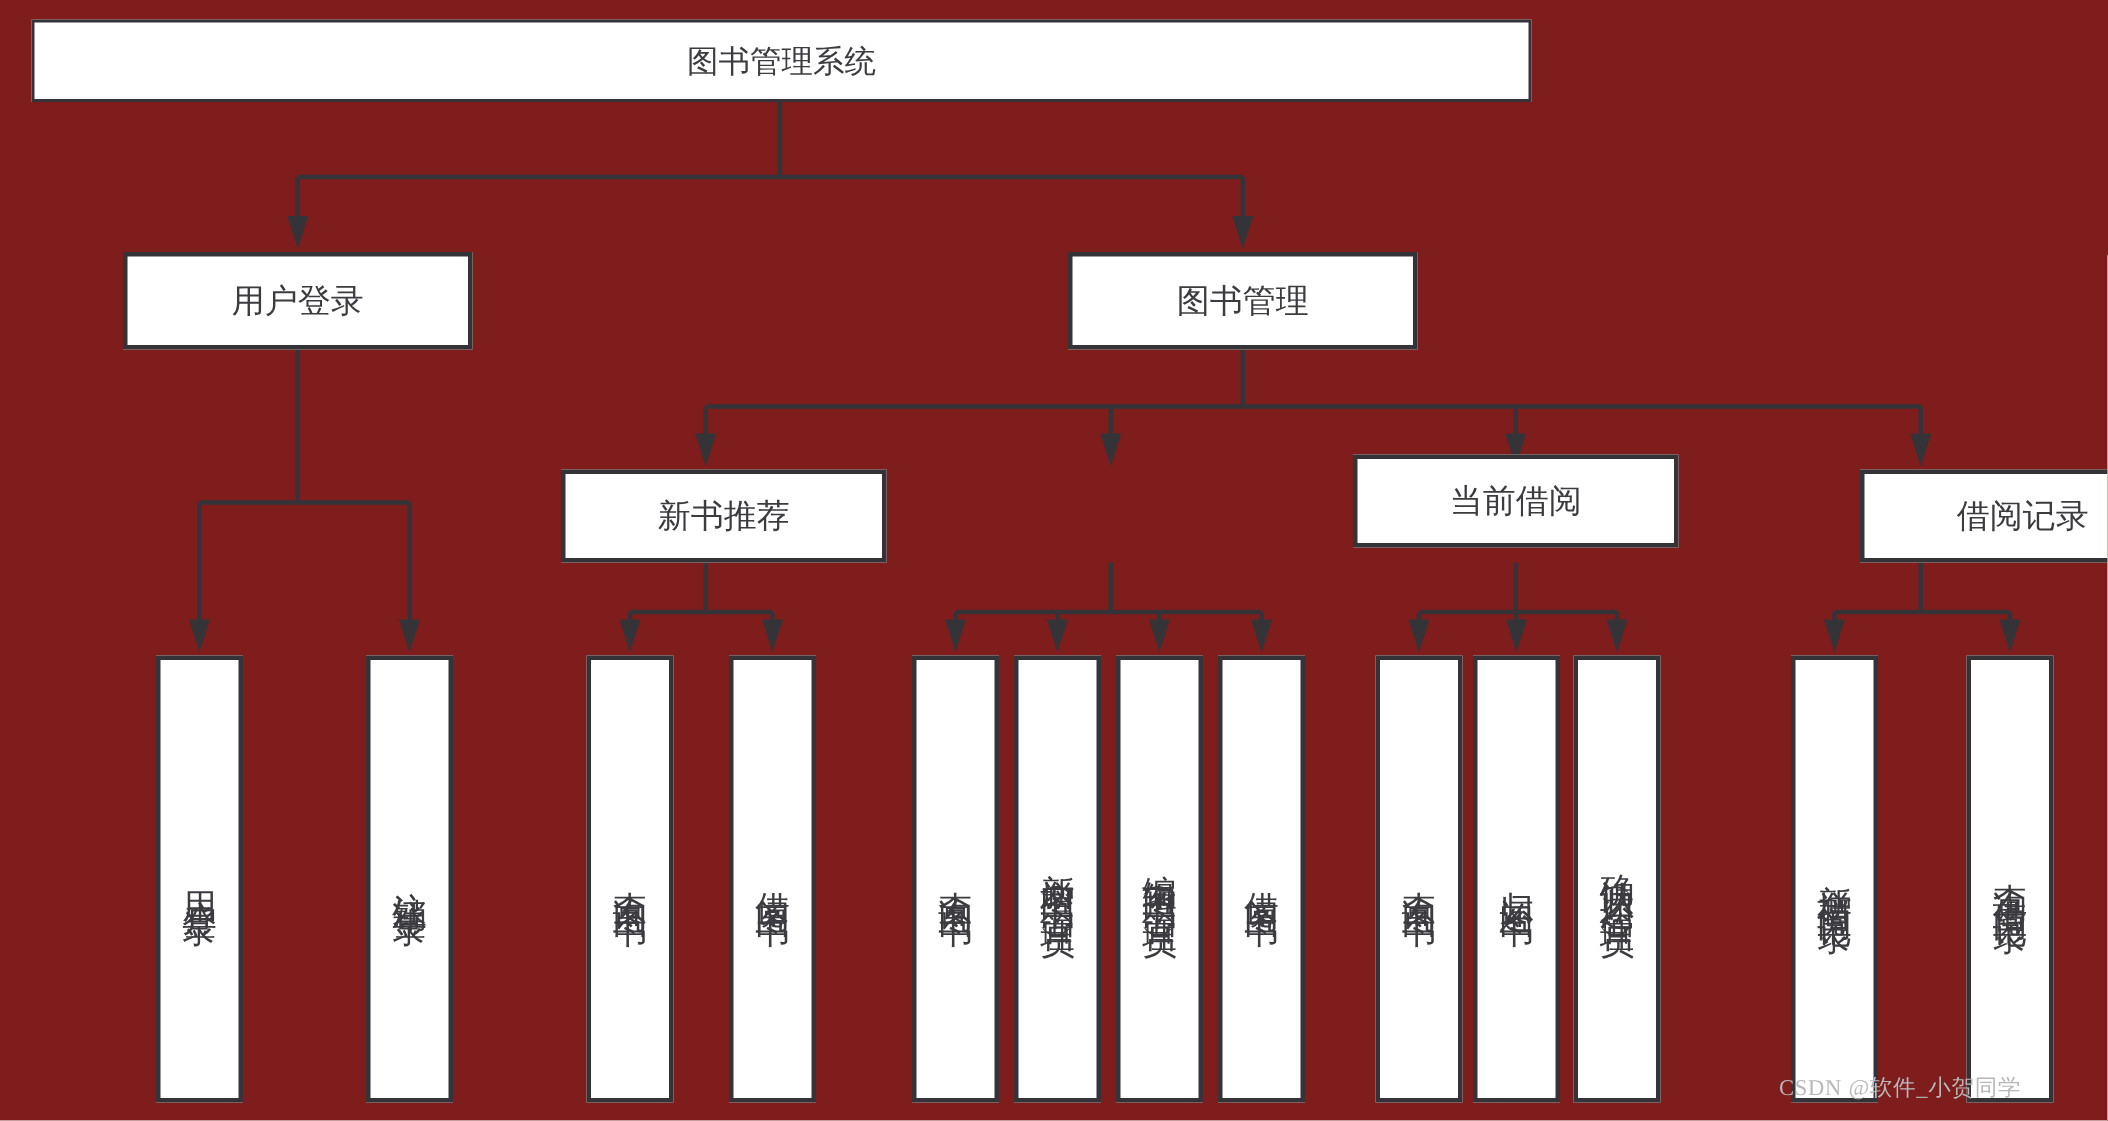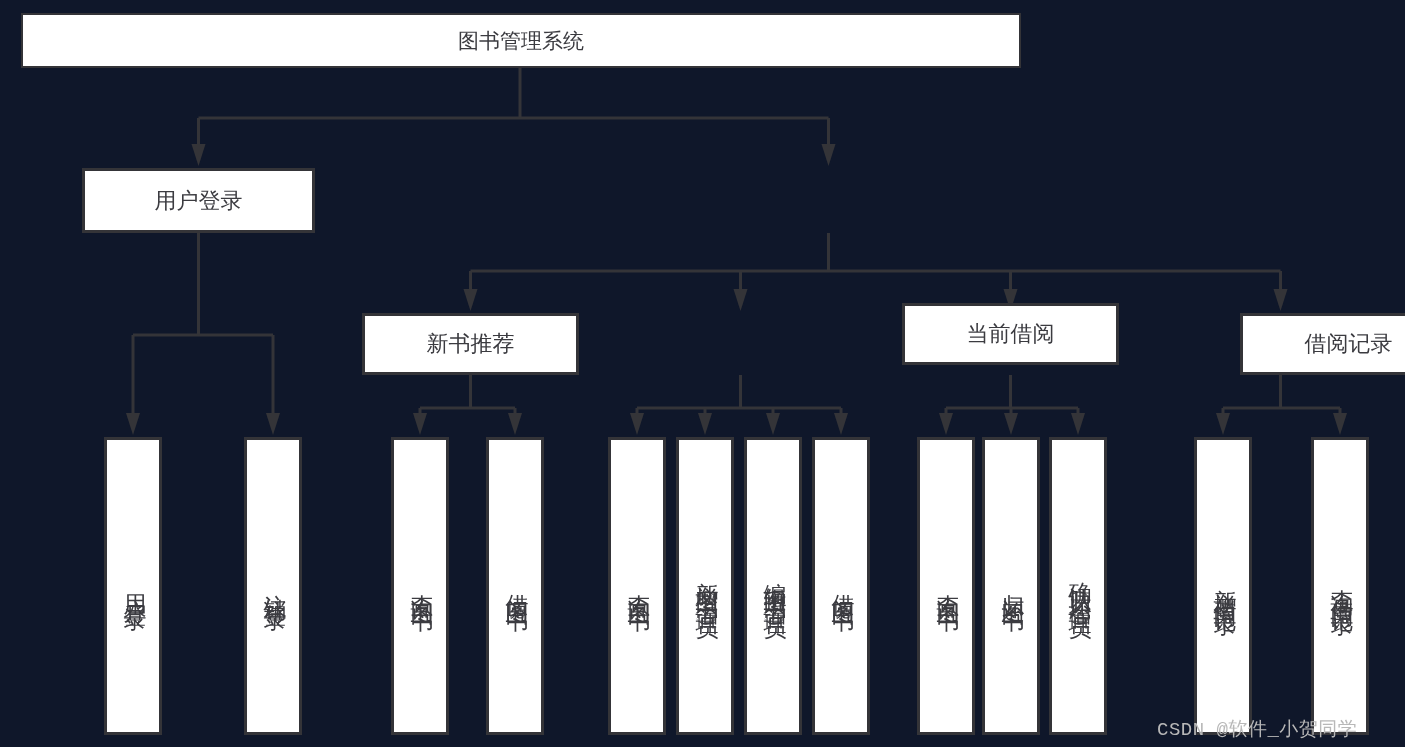--- a/index.html
+++ b/index.html
@@ -1,20 +1,20 @@
 <!DOCTYPE html>
 <html><head>
 <meta charset="utf-8">
 <style>
   html,body{margin:0;padding:0;background:#ffffff;}
   .canvas{
     position:relative;
     width:1405px;height:747px;
-    background:#0f172a;
-    font-family:Liberation Mono, monospace;
+    background:#7f1d1d;
+    font-family:Liberation Serif, serif;
     overflow:hidden;
   }
   .connectors{position:absolute;left:0;top:0;z-index:1;}
   .box{
     position:absolute;
     box-sizing:border-box;
     background:#ffffff;
     border:3px solid #343438;
     display:flex;
     align-items:center;
@@ -26,22 +26,22 @@
   .box.lvl{font-size:22px;}
   .leaf{font-size:23px;}
   .leaf span{
     writing-mode:vertical-rl;
     letter-spacing:5px;
     line-height:1;
     white-space:nowrap;
   }
   .watermark{
     position:absolute;
-    left:1157px;top:716px;
-    font-size:19px;
+    left:1186px;top:716px;
+    font-size:15px;
     letter-spacing:0.5px;
     color:#b8b8b8;
     z-index:3;
     white-space:nowrap;
   }
 </style>
 </head>
 <body>
 
 <div class="canvas">
@@ -89,22 +89,25 @@
     </g>
   </svg>
 
   <div class="box root" style="left:21px;top:13px;width:1000px;height:55px">
     <span>图书管理系统</span>
   </div>
 
   <div class="box lvl" style="left:82px;top:168px;width:233px;height:65px">
     <span>用户登录</span>
   </div>
+  <div class="box lvl" style="left:712px;top:168px;width:233px;height:65px">
+    <span>图书管理</span>
+  </div>
 
-  <div class="box lvl" style="left:362px;top:313px;width:217px;height:62px">
+  <div class="box lvl" style="left:374px;top:313px;width:217px;height:62px">
     <span>新书推荐</span>
   </div>
   <div class="box lvl" style="left:902px;top:303px;width:217px;height:62px">
     <span>当前借阅</span>
   </div>
   <div class="box lvl" style="left:1240px;top:313px;width:217px;height:62px">
     <span>借阅记录</span>
   </div>
 
   <div class="box leaf" style="left:104px;top:437px;width:58px;height:298px">

